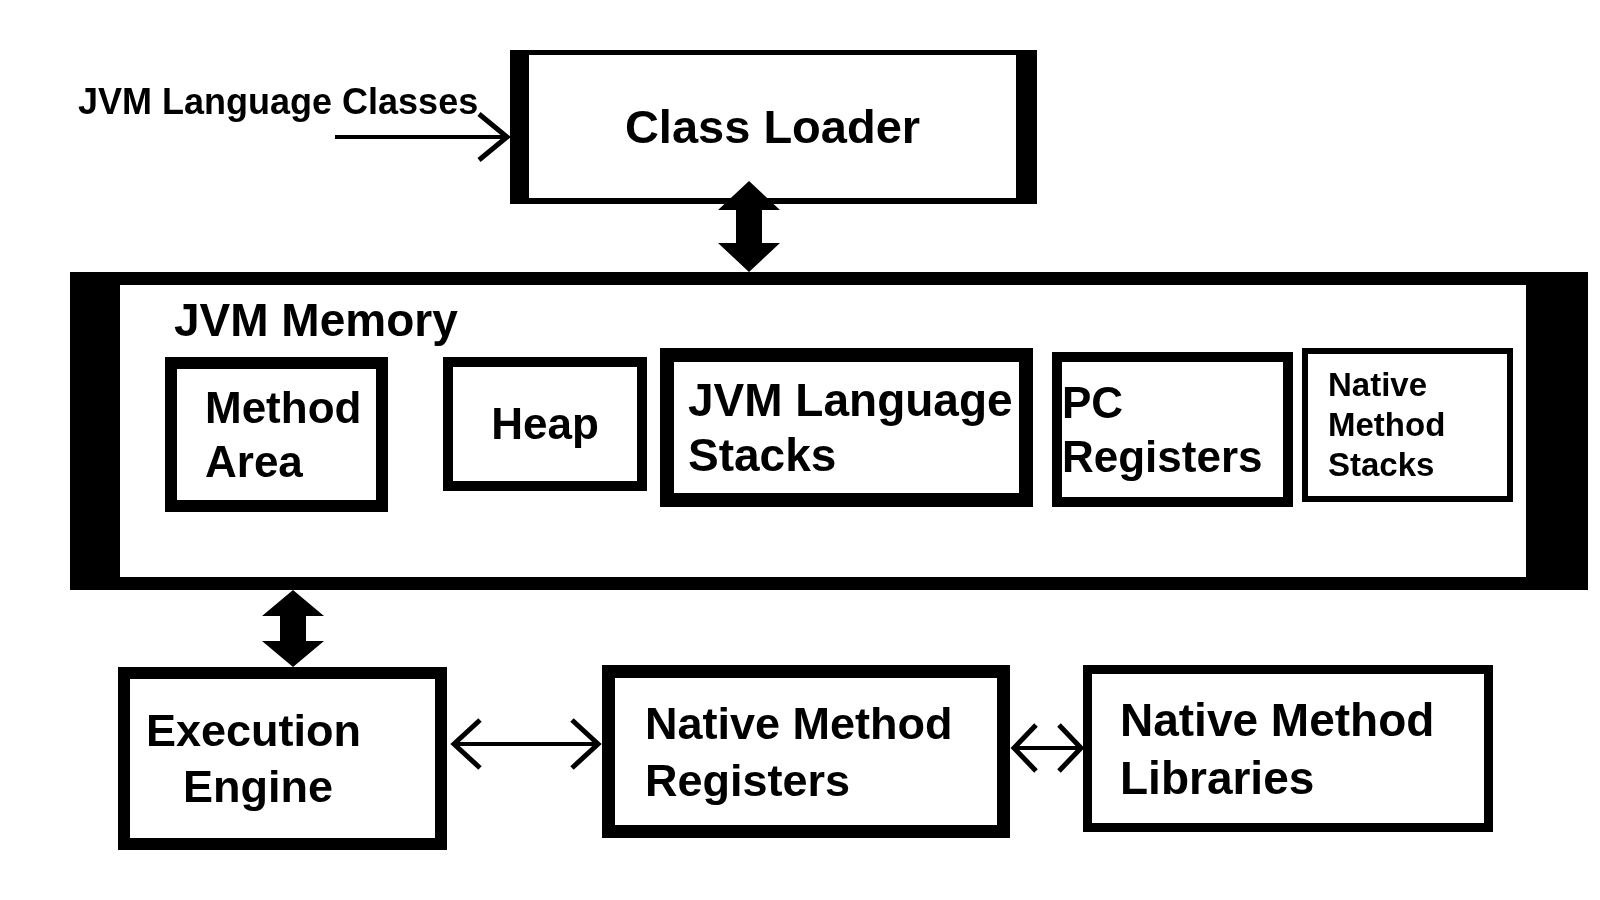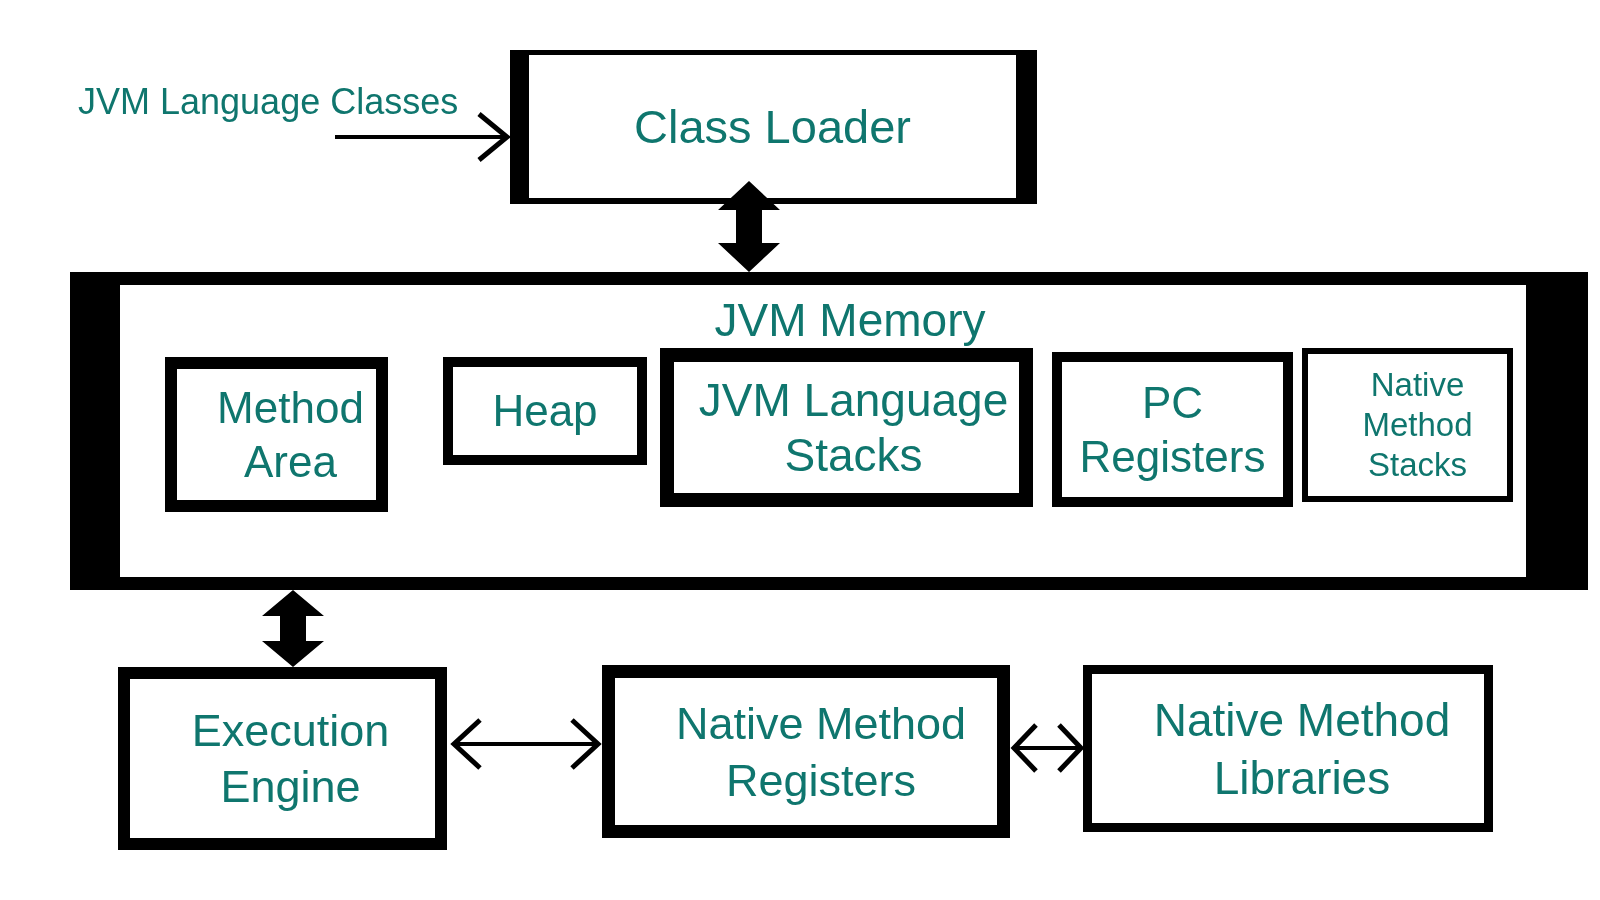--- a/index.html
+++ b/index.html
@@ -4,24 +4,23 @@
 <style>
   html,body{margin:0;padding:0;background:#ffffff;}
   #stage{
     position:relative;
     width:1600px;height:900px;
     background:#ffffff;
     font-family:"Liberation Sans", sans-serif;
     overflow:hidden;
   }
   .gtext{
-    color:#0f766e;
-    font-weight:400;
+    color:#000000;
+    font-weight:700;
     letter-spacing:0px;
-    text-align:center;
   }
   .box{
     position:absolute;
     background:#ffffff;
     border-style:solid;
     border-color:#000000;
     box-sizing:border-box;
     display:flex;
     flex-direction:column;
     justify-content:center;
@@ -55,21 +54,21 @@
 
   <div class="box" style="left:70px;top:272px;width:1518px;height:318px;border-width:13px 62px 13px 50px;justify-content:flex-start;">
     <span class="line gtext" style="font-size:46px;margin:8px 0 0 54px;">JVM Memory</span>
   </div>
 
   <div class="box" style="left:165px;top:357px;width:223px;height:155px;border-width:12px;padding-left:28px;">
     <span class="line gtext" style="font-size:44px;line-height:54px;">Method</span>
     <span class="line gtext" style="font-size:44px;line-height:54px;">Area</span>
   </div>
 
-  <div class="box" style="left:443px;top:357px;width:204px;height:108px;border-width:10px;align-items:center;">
+  <div class="box" style="left:443px;top:357px;width:204px;height:134px;border-width:10px;align-items:center;">
     <span class="line gtext" style="font-size:44px;">Heap</span>
   </div>
 
   <div class="box" style="left:660px;top:348px;width:373px;height:159px;border-width:14px;padding-left:14px;">
     <span class="line gtext" style="font-size:46px;line-height:55px;">JVM Language</span>
     <span class="line gtext" style="font-size:46px;line-height:55px;">Stacks</span>
   </div>
 
   <div class="box" style="left:1052px;top:352px;width:241px;height:155px;border-width:10px;">
     <span class="line gtext" style="font-size:44px;line-height:54px;">PC</span>
@@ -81,21 +80,21 @@
     <span class="line gtext" style="font-size:33px;line-height:40px;">Method</span>
     <span class="line gtext" style="font-size:33px;line-height:40px;">Stacks</span>
   </div>
 
   <svg class="abs" style="left:262px;top:590px;" width="62" height="77" viewBox="0 0 62 77">
     <polygon points="31,0 62,26 44,26 44,51 62,51 31,77 0,51 18,51 18,26 0,26" fill="#000"></polygon>
   </svg>
 
   <div class="box" style="left:118px;top:667px;width:329px;height:183px;border-width:12px;padding-left:16px;">
     <span class="line gtext" style="font-size:45px;line-height:56px;">Execution</span>
-    <span class="line gtext" style="font-size:45px;line-height:56px;">Engine</span>
+    <span class="line gtext" style="font-size:45px;line-height:56px;margin-left:37px;">Engine</span>
   </div>
 
   <svg class="abs" style="left:448px;top:712px;" width="156" height="64" viewBox="0 0 156 64">
     <line x1="6" y1="32" x2="150" y2="32" stroke="#000" stroke-width="4"></line>
     <polyline points="32,8 6,32 32,56" fill="none" stroke="#000" stroke-width="5"></polyline>
     <polyline points="124,8 150,32 124,56" fill="none" stroke="#000" stroke-width="5"></polyline>
   </svg>
 
   <div class="box" style="left:602px;top:665px;width:408px;height:173px;border-width:13px;padding-left:30px;">
     <span class="line gtext" style="font-size:45px;line-height:57px;">Native Method</span>

